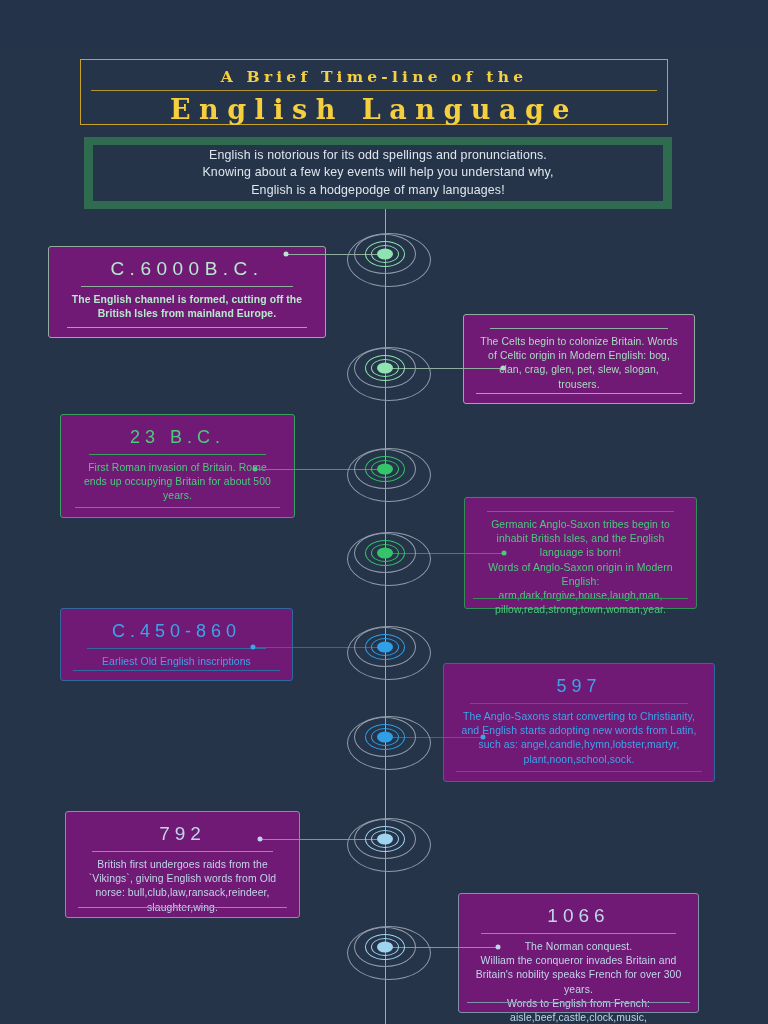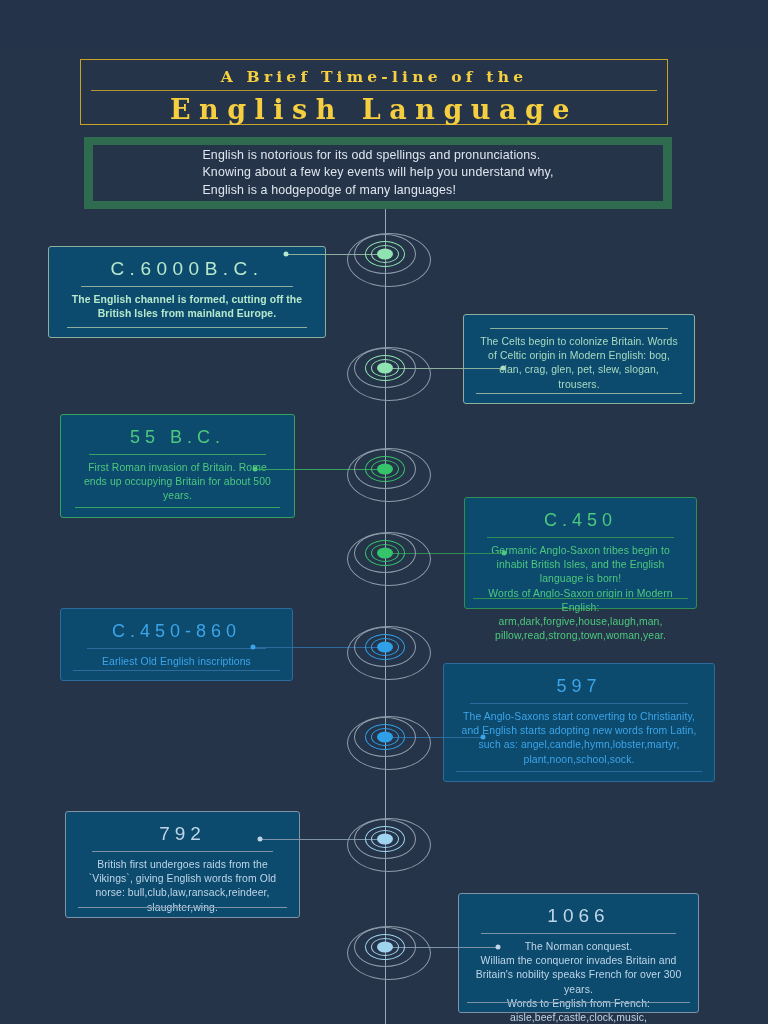--- a/index.html
+++ b/index.html
@@ -79,20 +79,21 @@
     bottom: 8px;
     background: #253449;
     display: flex;
     align-items: center;
     justify-content: center;
   }
   #intro-text {
     color: #dfe6ee;
     font-size: 12.4px;
     line-height: 17.5px;
+    text-align: center;
     letter-spacing: 0.15px;
     padding: 0 6px;
     white-space: pre-line;
   }
 
   
   #spine {
     position: absolute;
     left: 385px;
     top: 161px;
@@ -153,21 +154,21 @@
     border-radius: 50%;
     transform: translate(-50%, -50%);
   }
 
   
   .card {
     position: absolute;
     box-sizing: border-box;
     border: 1px solid #8f9cab;
     border-radius: 3px;
-    background: #0c4a6e;
+    background: #701a75;
     padding: 9px 14px 10px 14px;
   }
   .card-year {
     text-align: center;
     font-size: 19px;
     letter-spacing: 5.5px;
     font-weight: 400;
     line-height: 26px;
     white-space: nowrap;
   }
@@ -230,36 +231,35 @@
       <div class="connector" style="background: rgb(143, 174, 158); top: 320px; left: 385px; width: 118px;"></div>
       <div class="connector-dot" style="background: rgb(169, 220, 192); left: 503px; top: 320px;"></div>
       <div class="node" style="left: 385px; top: 320px;">
         <div class="ring ring-outer"></div>
         <div class="ring ring-mid"></div>
         <div class="ring ring-in2" style="border-color: rgb(143, 227, 176);"></div>
         <div class="ring ring-in1" style="border-color: rgb(143, 227, 176);"></div>
         <div class="node-core" style="background: rgb(143, 227, 176);"></div>
       </div>
       <div class="card" style="left: 60px; top: 366px; width: 235px; height: 104px; border-color: rgb(53, 163, 95);">
-        <div class="card-year" style="color: rgb(76, 201, 125); font-size: 18px; letter-spacing: 5px;">55 B.C.</div>
+        <div class="card-year" style="color: rgb(76, 201, 125); font-size: 18px; letter-spacing: 5px;">23 B.C.</div>
         <div class="card-rule-top" style="background: rgb(53, 163, 95); width: calc(100% - 28px);"></div>
         <div class="card-body" style="color: rgb(76, 201, 125);">First Roman invasion of Britain. Rome ends up occupying Britain for about 500 years.</div>
         <div class="card-rule-bot" style="background: rgb(53, 163, 95); width: calc(100% - 28px); position: absolute; left: 14px; bottom: 9px;"></div>
       </div>
       <div class="connector" style="background: rgb(53, 163, 95); top: 421px; left: 255px; width: 130px;"></div>
       <div class="connector-dot" style="background: rgb(76, 201, 125); left: 255px; top: 421px;"></div>
       <div class="node" style="left: 385px; top: 421px;">
         <div class="ring ring-outer"></div>
         <div class="ring ring-mid"></div>
         <div class="ring ring-in2" style="border-color: rgb(53, 196, 106);"></div>
         <div class="ring ring-in1" style="border-color: rgb(53, 196, 106);"></div>
         <div class="node-core" style="background: rgb(53, 196, 106);"></div>
       </div>
       <div class="card" style="left: 464px; top: 449px; width: 233px; height: 112px; border-color: rgb(47, 143, 85);">
-        <div class="card-year" style="color: rgb(76, 201, 125); font-size: 18px; letter-spacing: 5px;">C.450</div>
         <div class="card-rule-top" style="background: rgb(47, 143, 85); width: calc(100% - 16px);"></div>
         <div class="card-body" style="color: rgb(76, 201, 125);">Germanic Anglo-Saxon tribes begin to inhabit British Isles, and the English language is born!
 Words of Anglo-Saxon origin in Modern English:
 arm,dark,forgive,house,laugh,man,
 pillow,read,strong,town,woman,year.</div>
         <div class="card-rule-bot" style="background: rgb(47, 143, 85); width: calc(100% - 16px); position: absolute; left: 8px; bottom: 9px;"></div>
       </div>
       <div class="connector" style="background: rgb(47, 143, 85); top: 505px; left: 385px; width: 119px;"></div>
       <div class="connector-dot" style="background: rgb(76, 201, 125); left: 504px; top: 505px;"></div>
       <div class="node" style="left: 385px; top: 505px;">

